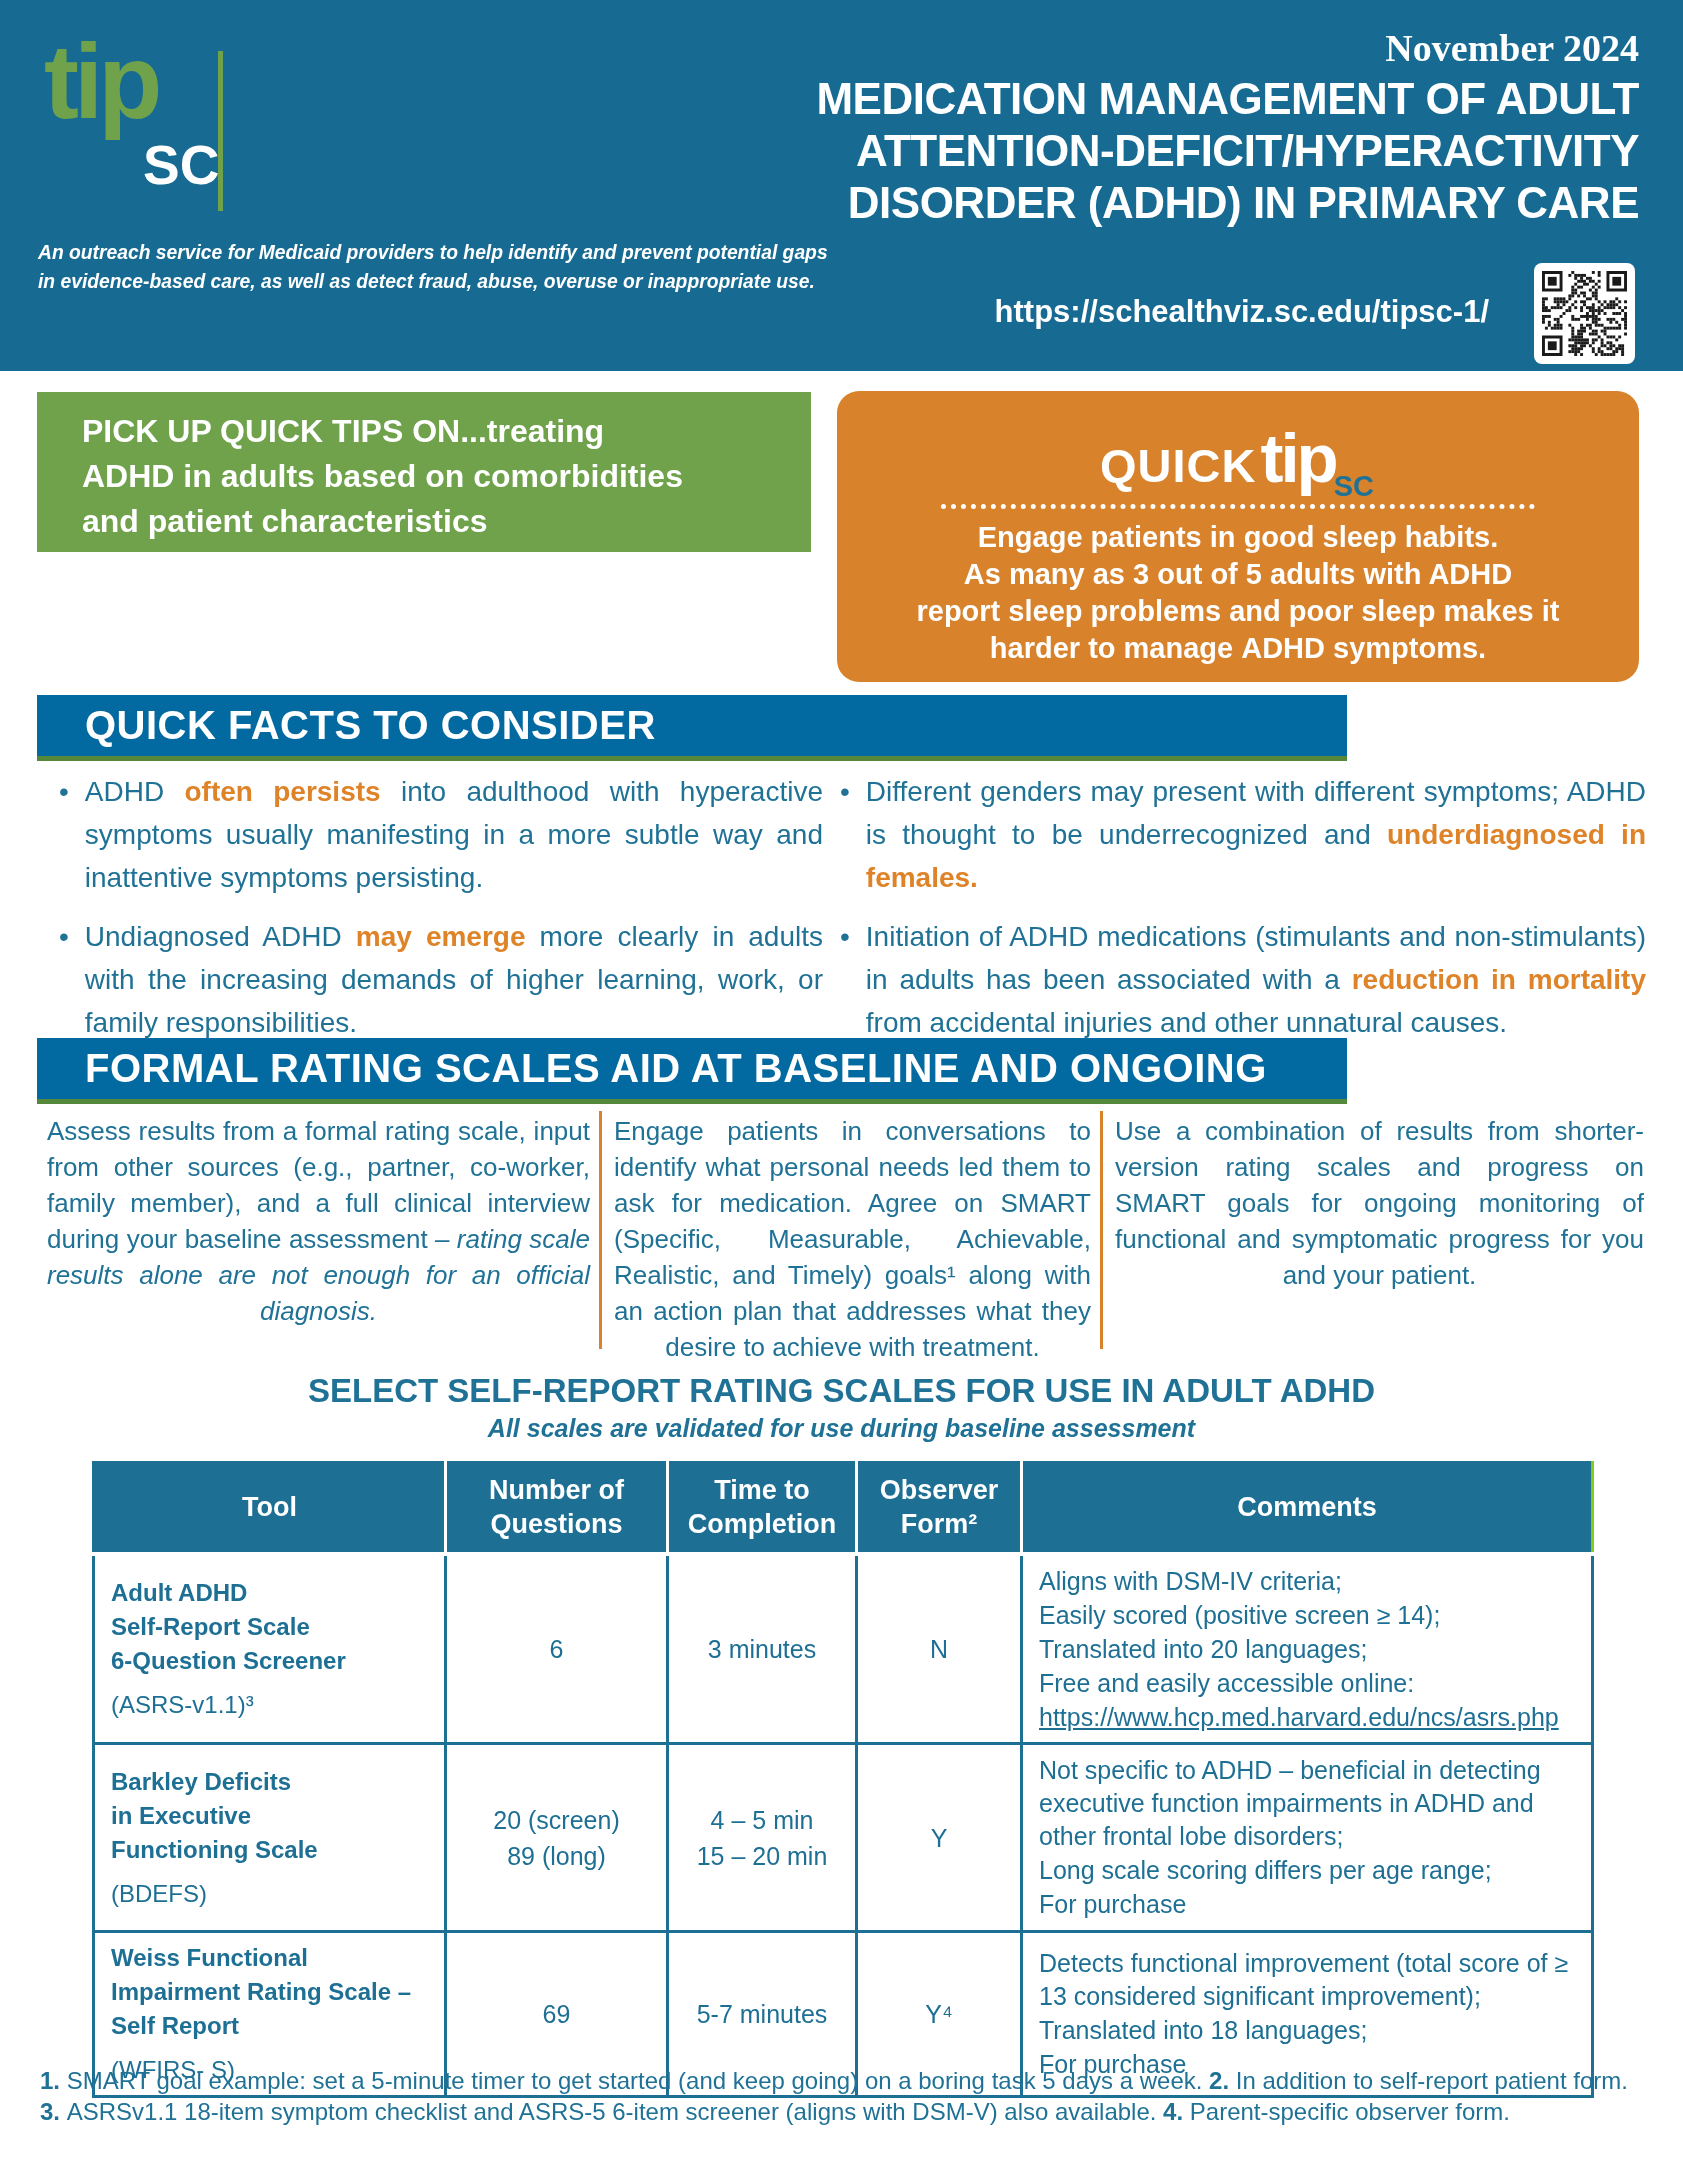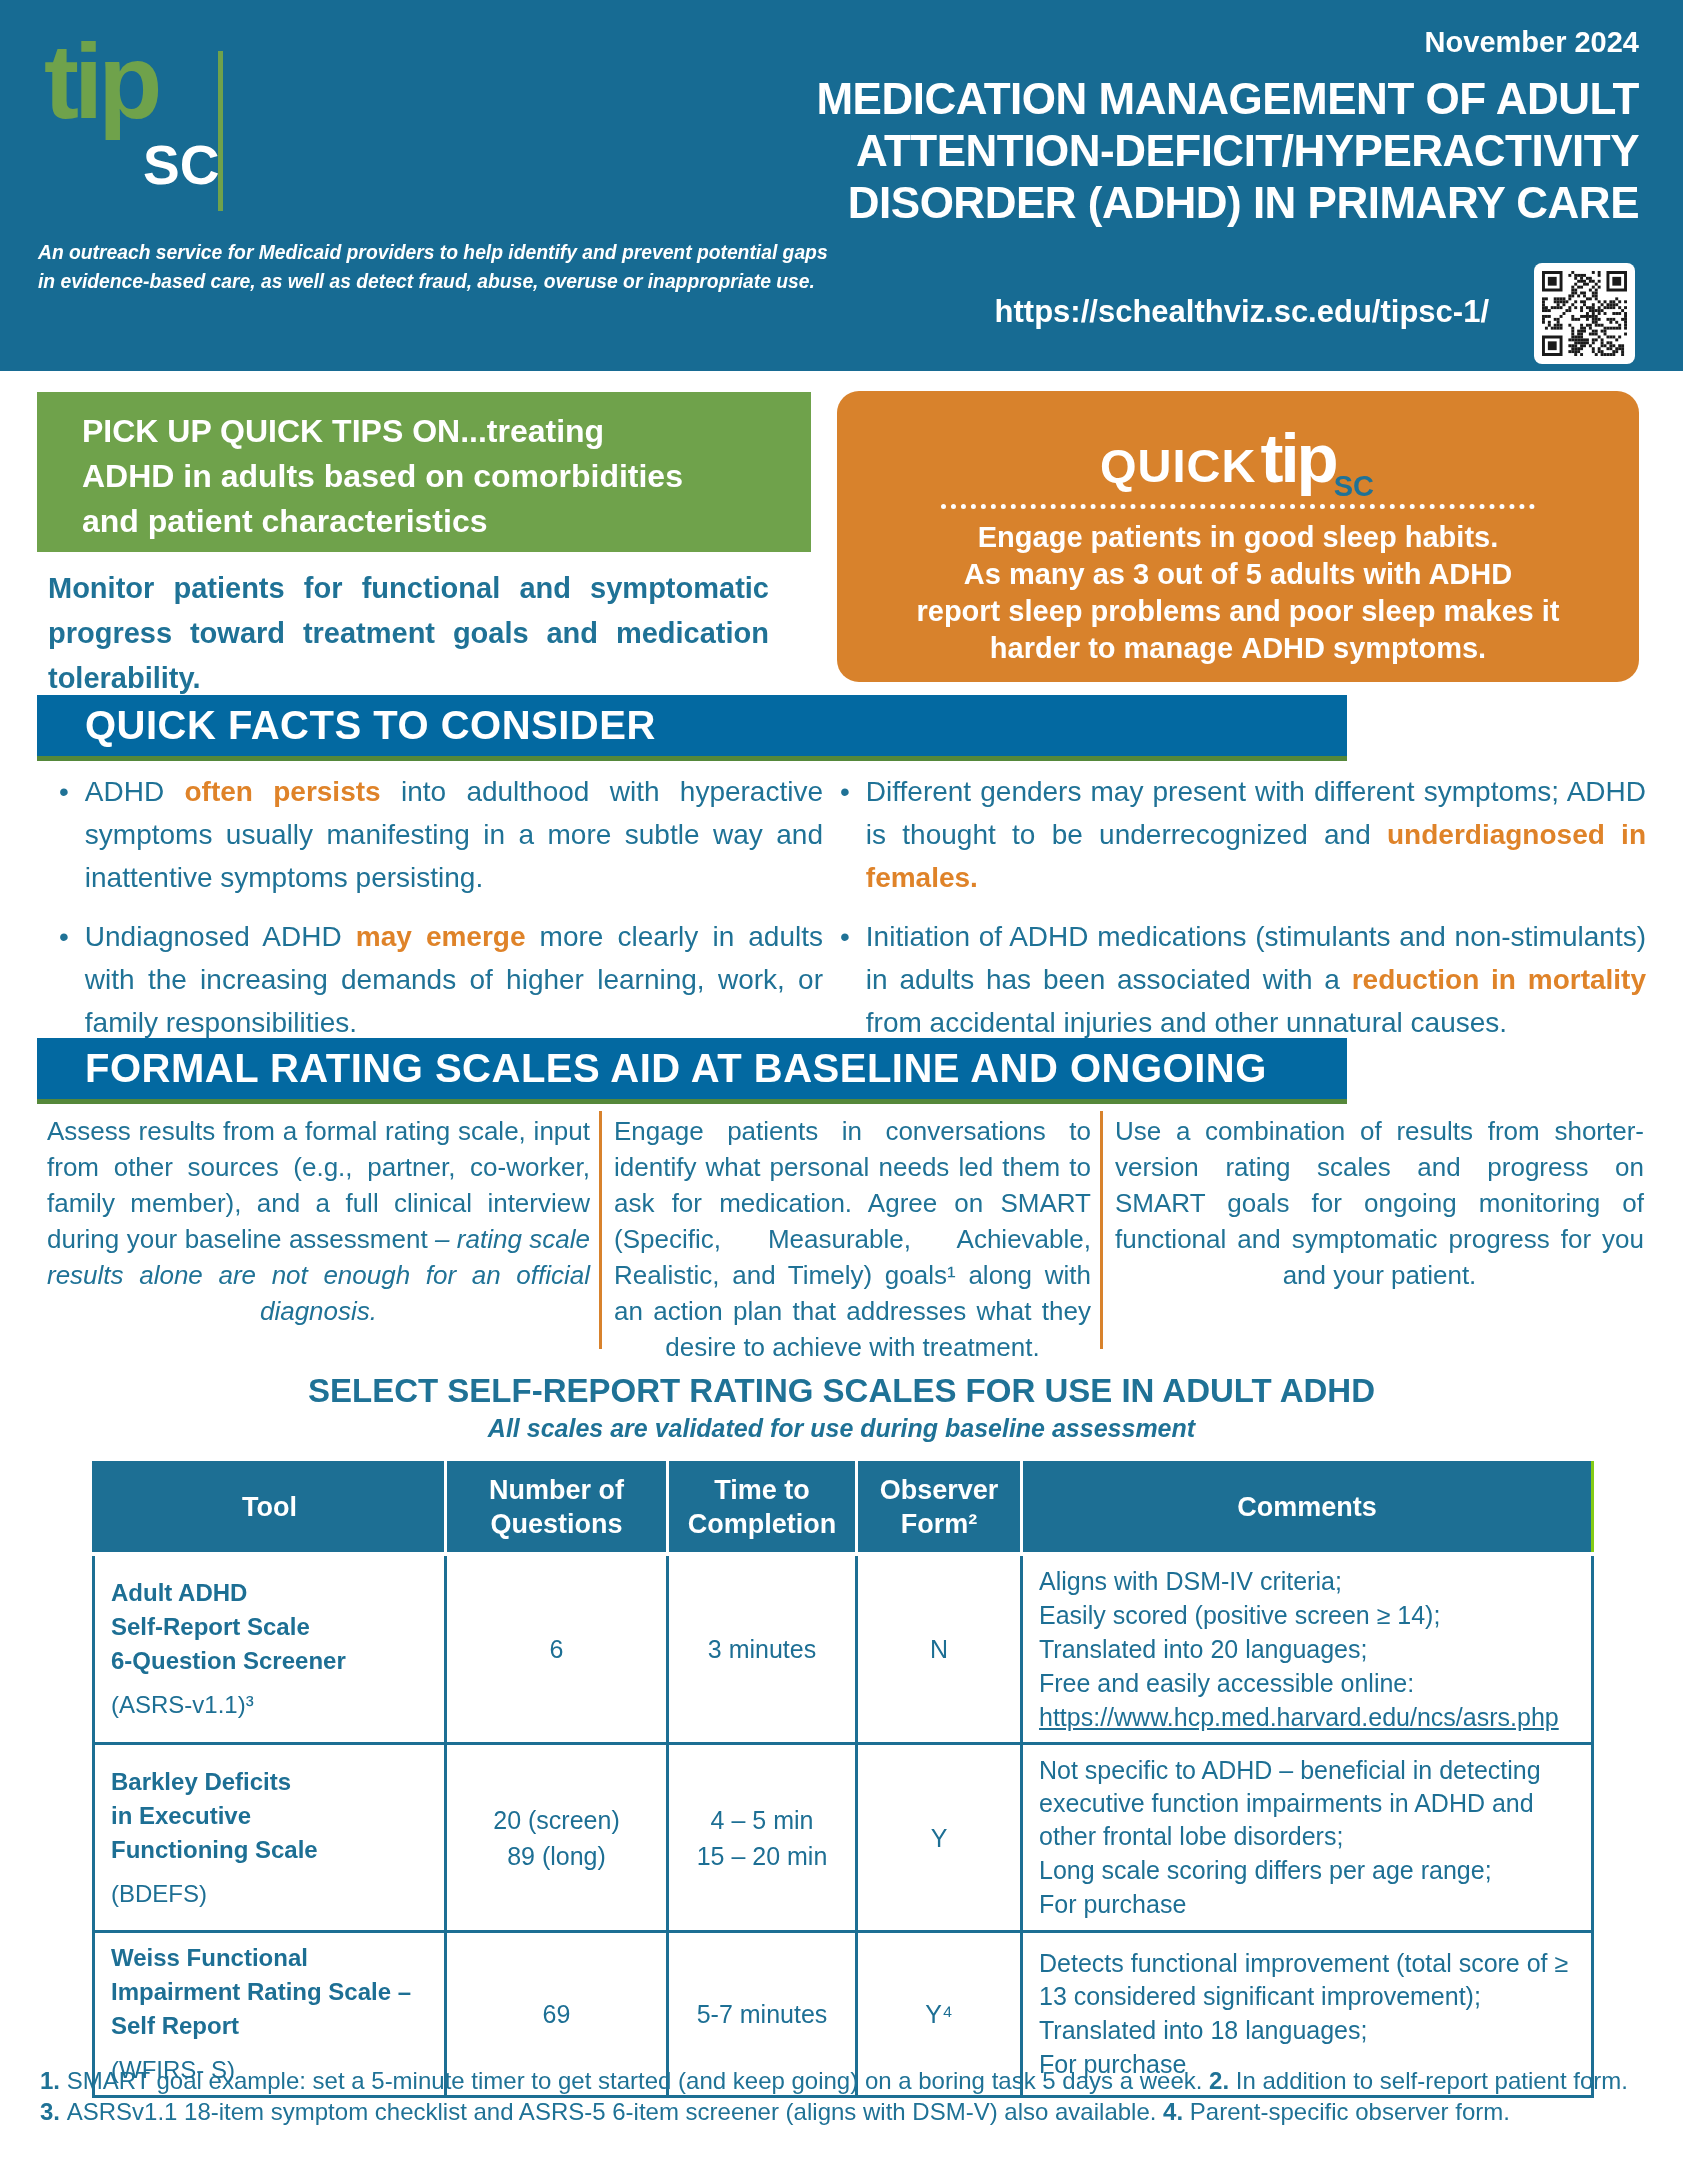--- a/index.html
+++ b/index.html
@@ -8,21 +8,21 @@
 
   
   .header{position:absolute;left:0;top:0;width:1683px;height:371px;background:#176b93;}
   .logo-tip{position:absolute;left:44px;top:22px;font-size:105px;font-weight:900;
             letter-spacing:-5px;color:#6fa24b;}
   .logo-sc{position:absolute;left:143px;top:133px;font-size:55px;font-weight:800;color:#ffffff;letter-spacing:0px;}
   .logo-divider{position:absolute;left:218px;top:51px;width:5px;height:160px;background:#6fa24b;}
   .brand-text{position:absolute;left:249px;top:59px;color:#ffffff;font-size:31px;line-height:40px;font-weight:700;}
   .tagline{position:absolute;left:38px;top:238px;color:#ffffff;font-size:19.3px;line-height:29px;
            font-style:italic;font-weight:600;}
-  .issue-date{position:absolute;right:44px;top:26px;color:#ffffff;font-size:29px;font-weight:700;text-align:right;}
+  .issue-date{position:absolute;right:44px;top:26px;color:#ffffff;font-size:38px;font-weight:700;text-align:right;font-family:Liberation Serif, serif;}
   .page-title{position:absolute;right:44px;top:73px;color:#ffffff;font-size:44px;line-height:52px;
               font-weight:800;text-align:right;letter-spacing:-0.5px;}
   .header-url{position:absolute;right:194px;top:294px;color:#ffffff;font-size:31px;font-weight:700;
               text-decoration:none;}
   .qr{position:absolute;right:48px;top:263px;width:101px;height:101px;background:#ffffff;border-radius:8px;
       display:flex;align-items:center;justify-content:center;}
   .qr svg{width:85px;height:85px;}
 
   
   .pickup-box{position:absolute;left:37px;top:392px;width:774px;height:160px;background:#6fa24b;
@@ -404,21 +404,20 @@
           </g>
       </svg>
     </div>
   </div>
 
   <div class="pickup-box">
     <div>PICK UP QUICK TIPS ON...treating</div>
     <div>ADHD in adults based on comorbidities</div>
     <div>and patient characteristics</div>
   </div>
-  <div class="monitor-note">Monitor patients for functional and symptomatic progress toward treatment goals and medication tolerability.</div>
 
   <div class="quicktip-card">
     <div class="qt-logo">
       <span class="qt-quick">QUICK</span>
       <span class="qt-tip">tip</span>
       <span class="qt-sc">SC</span>
     </div>
     <div class="qt-divider"></div>
     <div class="qt-line"><span class="hb">Engage patients in good sleep habits.</span></div>
     <div class="qt-line"><span>As many as </span><span class="hb">3 out of 5 adults with ADHD</span></div>

